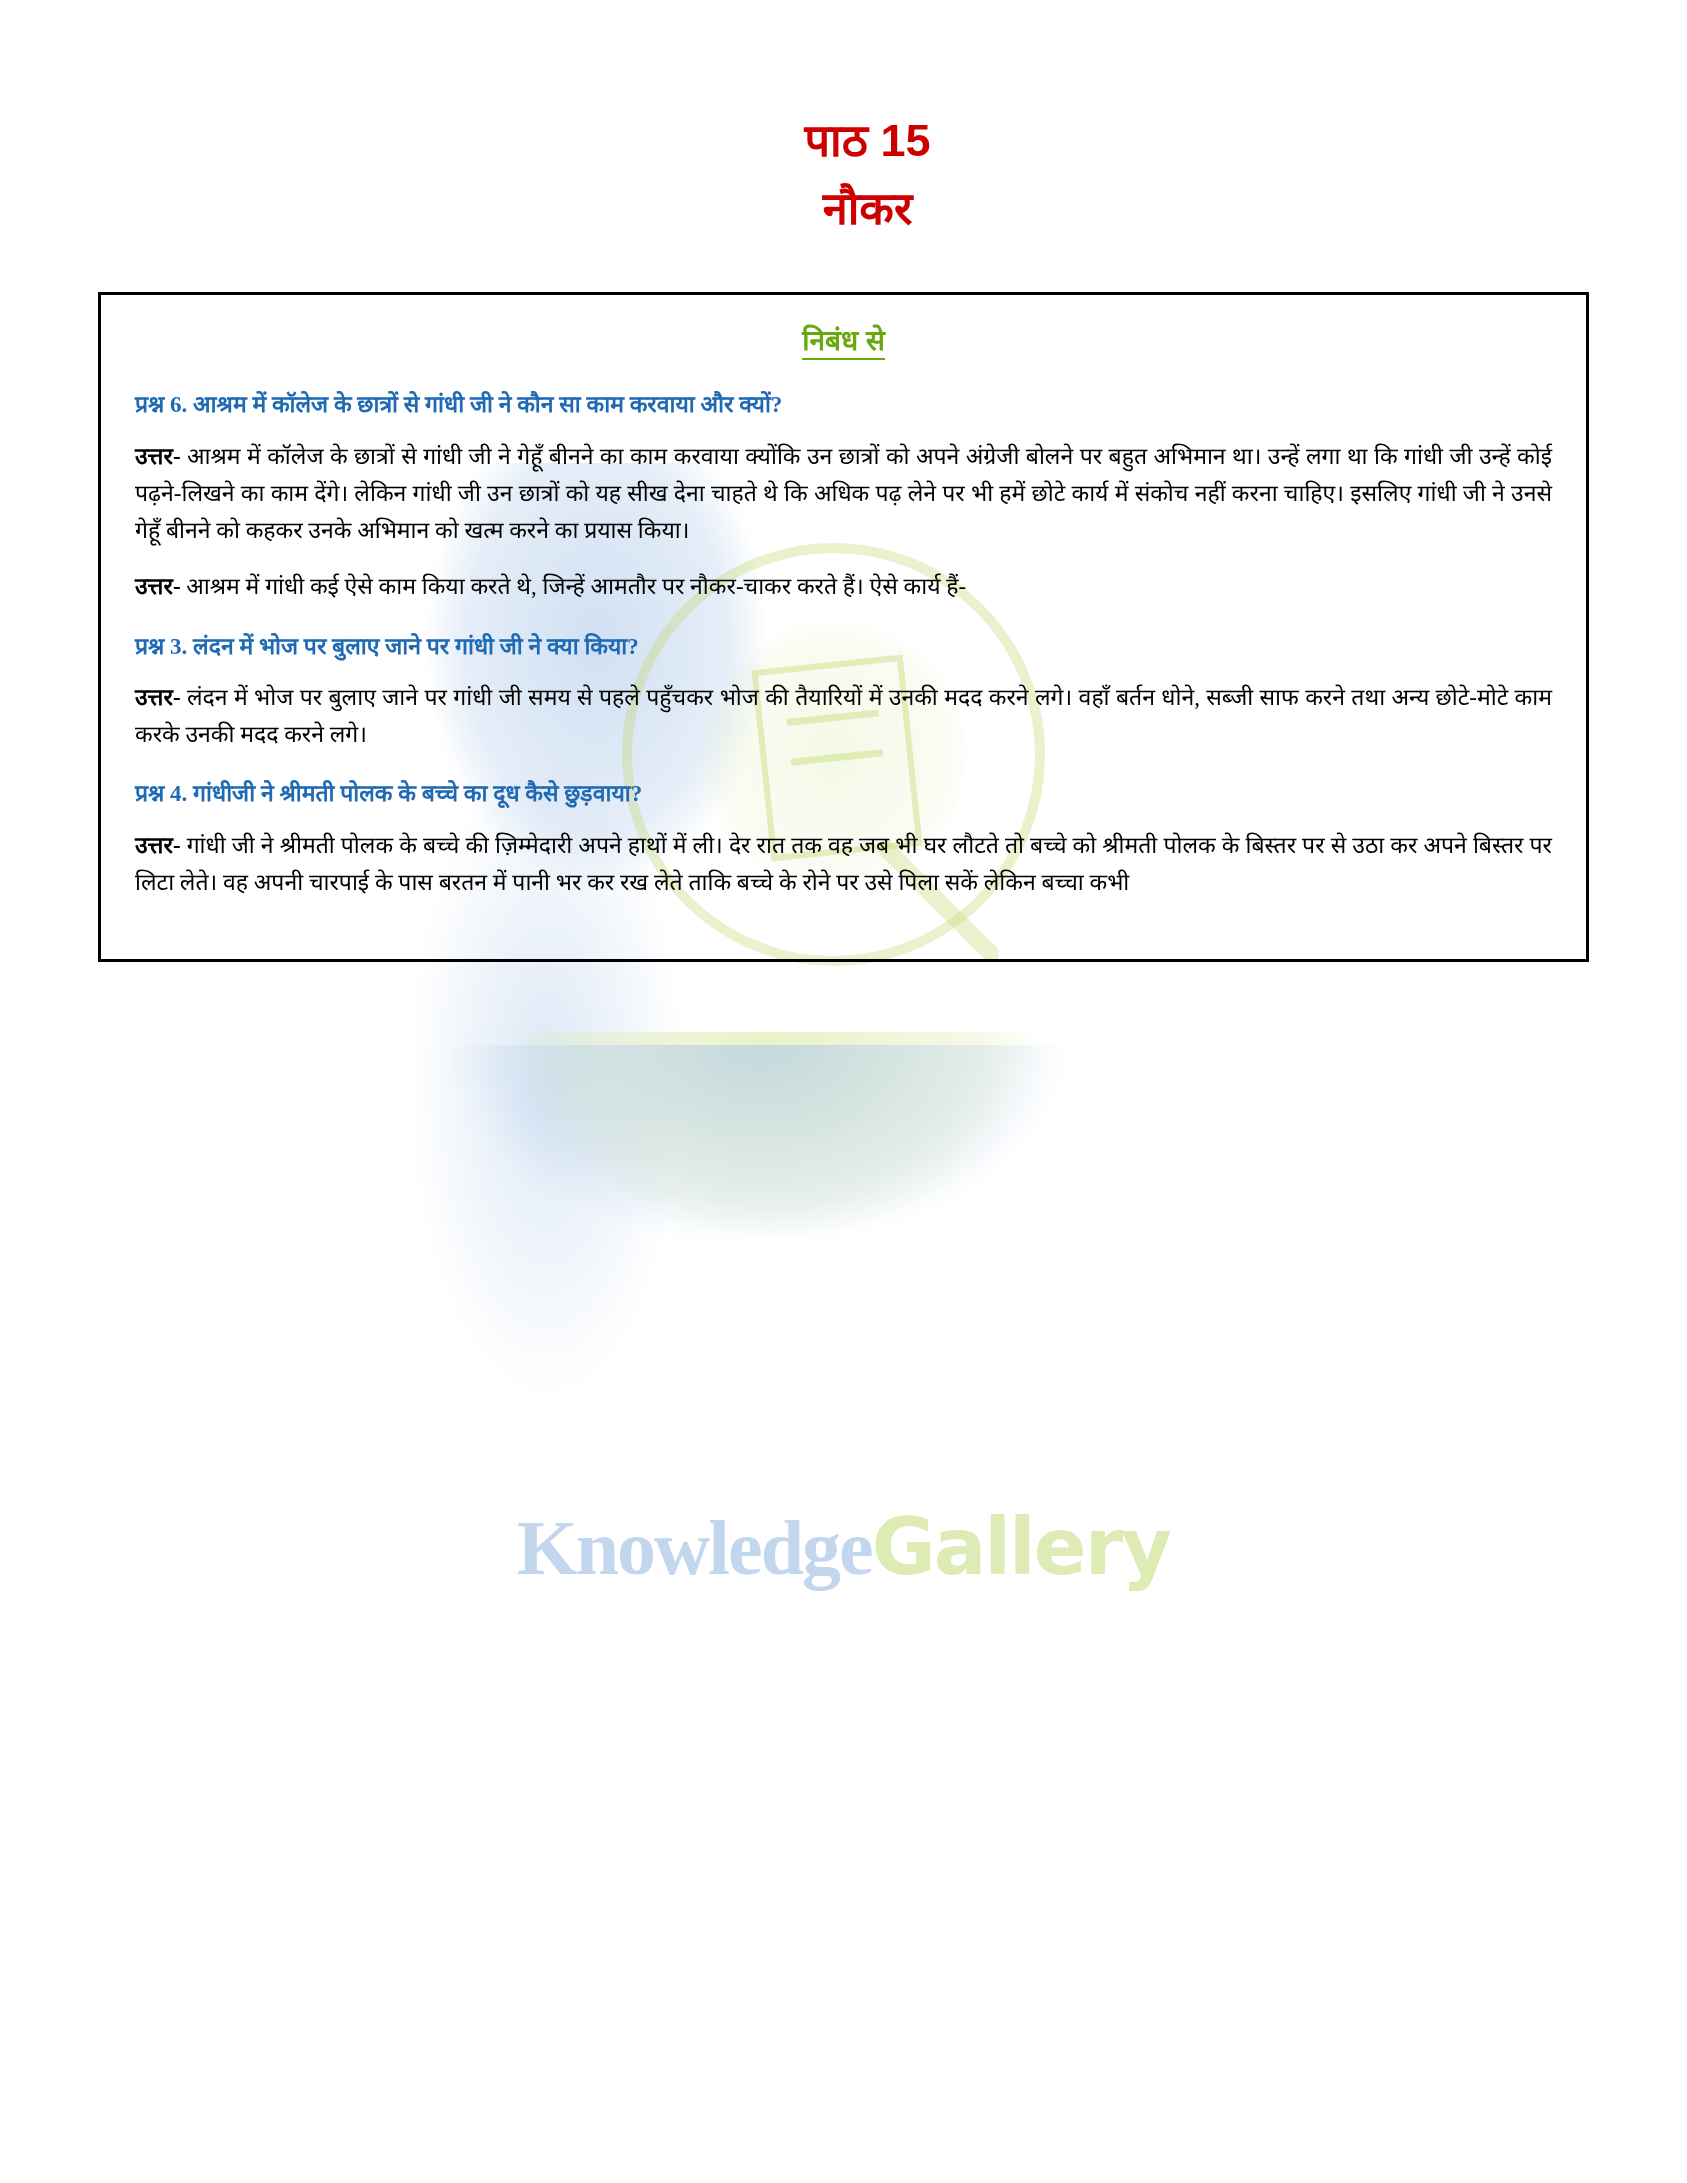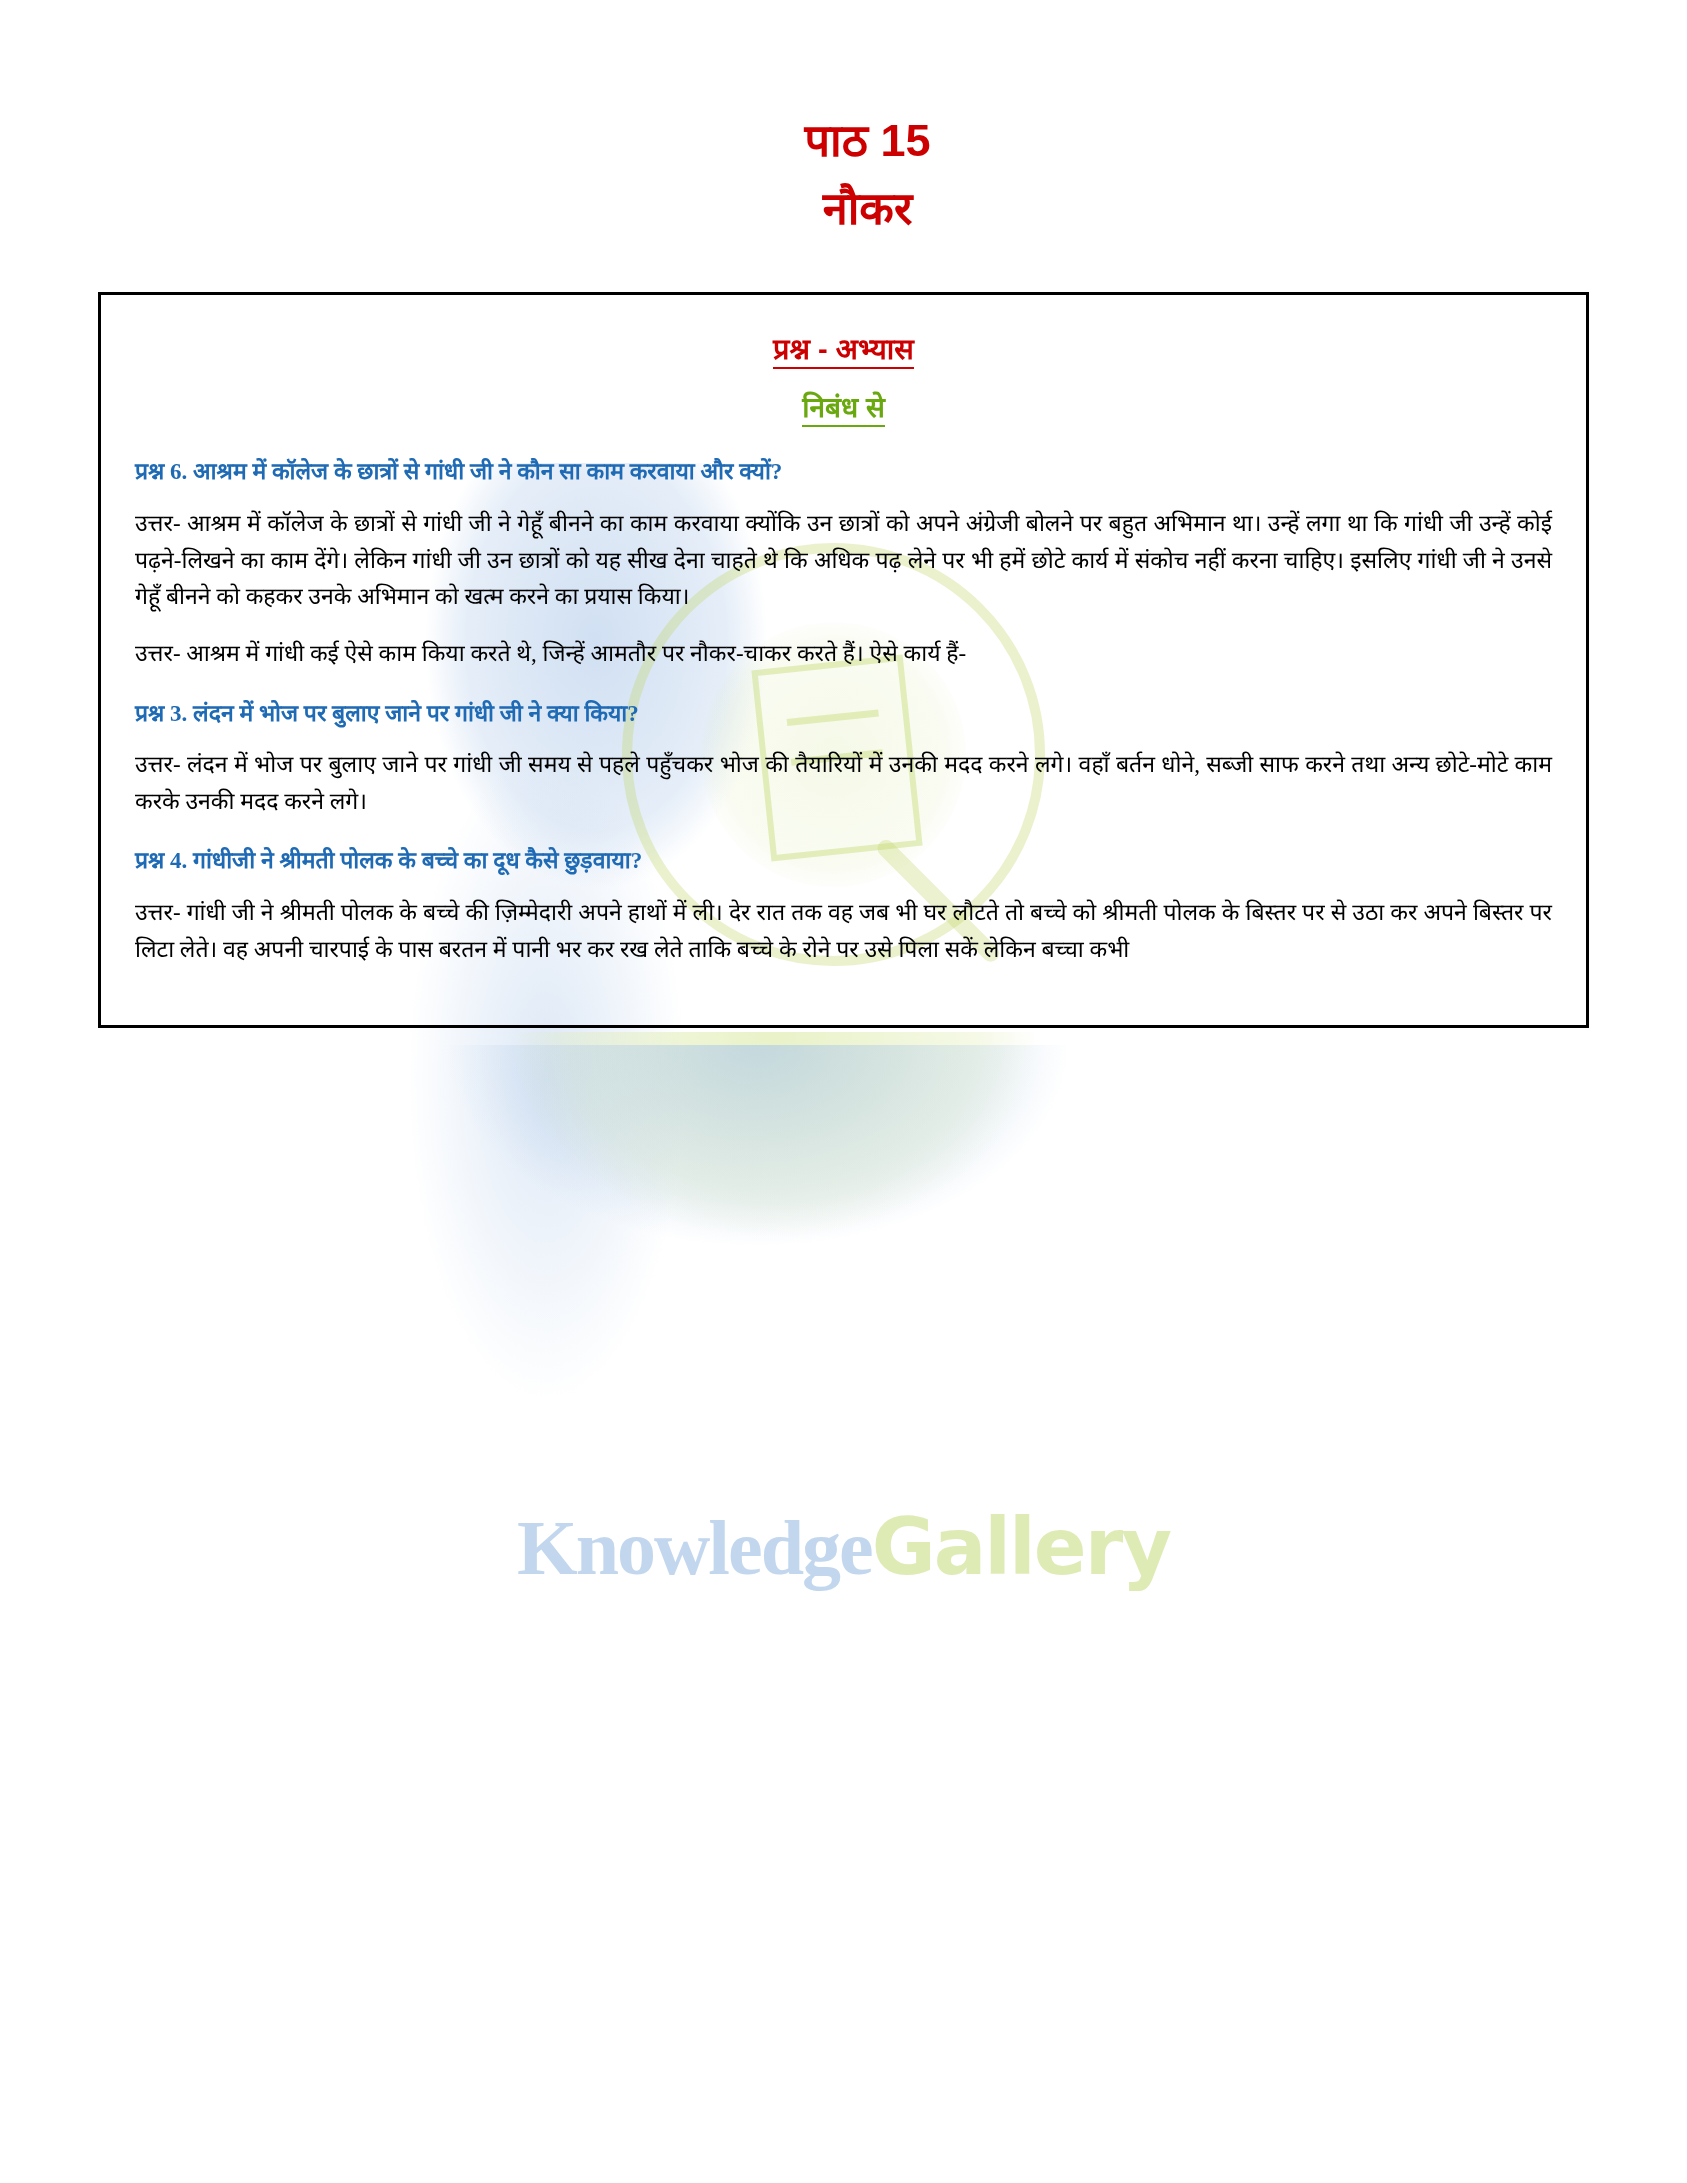--- a/index.html
+++ b/index.html
@@ -179,21 +179,21 @@
   }
   .answer {
     color: #000000;
     font-size: 23px;
     line-height: 1.6;
     text-align: justify;
     text-justify: inter-word;
     margin: 0 0 20px 0;
   }
   .answer .answer-label {
-    font-weight: normal;
+    font-weight: bold;
   }
 
   ol.points {
     margin: 6.6px 0 17px 0;
     padding-left: 74px;
     color: #000000;
     font-size: 23px;
     line-height: 1.6;
   }
   ol.points li {
@@ -219,23 +219,20 @@
   </div>
 </div>
 
 <div class="page-title-block">
   <div class="page-title-main">पाठ 15</div>
   <div class="page-title-sub">नौकर</div>
 </div>
 
 <div class="content-box">
 
-  <div class="heading-exercise">
-    <span>प्रश्न - अभ्यास</span>
-  </div>
 
   <div class="heading-section">
     <span>निबंध से</span>
   </div>
 
   <p class="question">प्रश्न 6. आश्रम में कॉलेज के छात्रों से गांधी जी ने कौन सा काम करवाया और क्यों?</p>
   <p class="answer"><span class="answer-label">उत्तर-</span><span> आश्रम में कॉलेज के छात्रों से गांधी जी ने गेहूँ बीनने का काम करवाया क्योंकि उन छात्रों को अपने अंग्रेजी बोलने पर बहुत अभिमान था। उन्हें लगा था कि गांधी जी उन्हें कोई पढ़ने-लिखने का काम देंगे। लेकिन गांधी जी उन छात्रों को यह सीख देना चाहते थे कि अधिक पढ़ लेने पर भी हमें छोटे कार्य में संकोच नहीं करना चाहिए। इसलिए गांधी जी ने उनसे गेहूँ बीनने को कहकर उनके अभिमान को खत्म करने का प्रयास किया।</span></p>
 
   <p class="answer"><span class="answer-label">उत्तर-</span><span> आश्रम में गांधी कई ऐसे काम किया करते थे, जिन्हें आमतौर पर नौकर-चाकर करते हैं। ऐसे कार्य हैं-</span></p>
 

